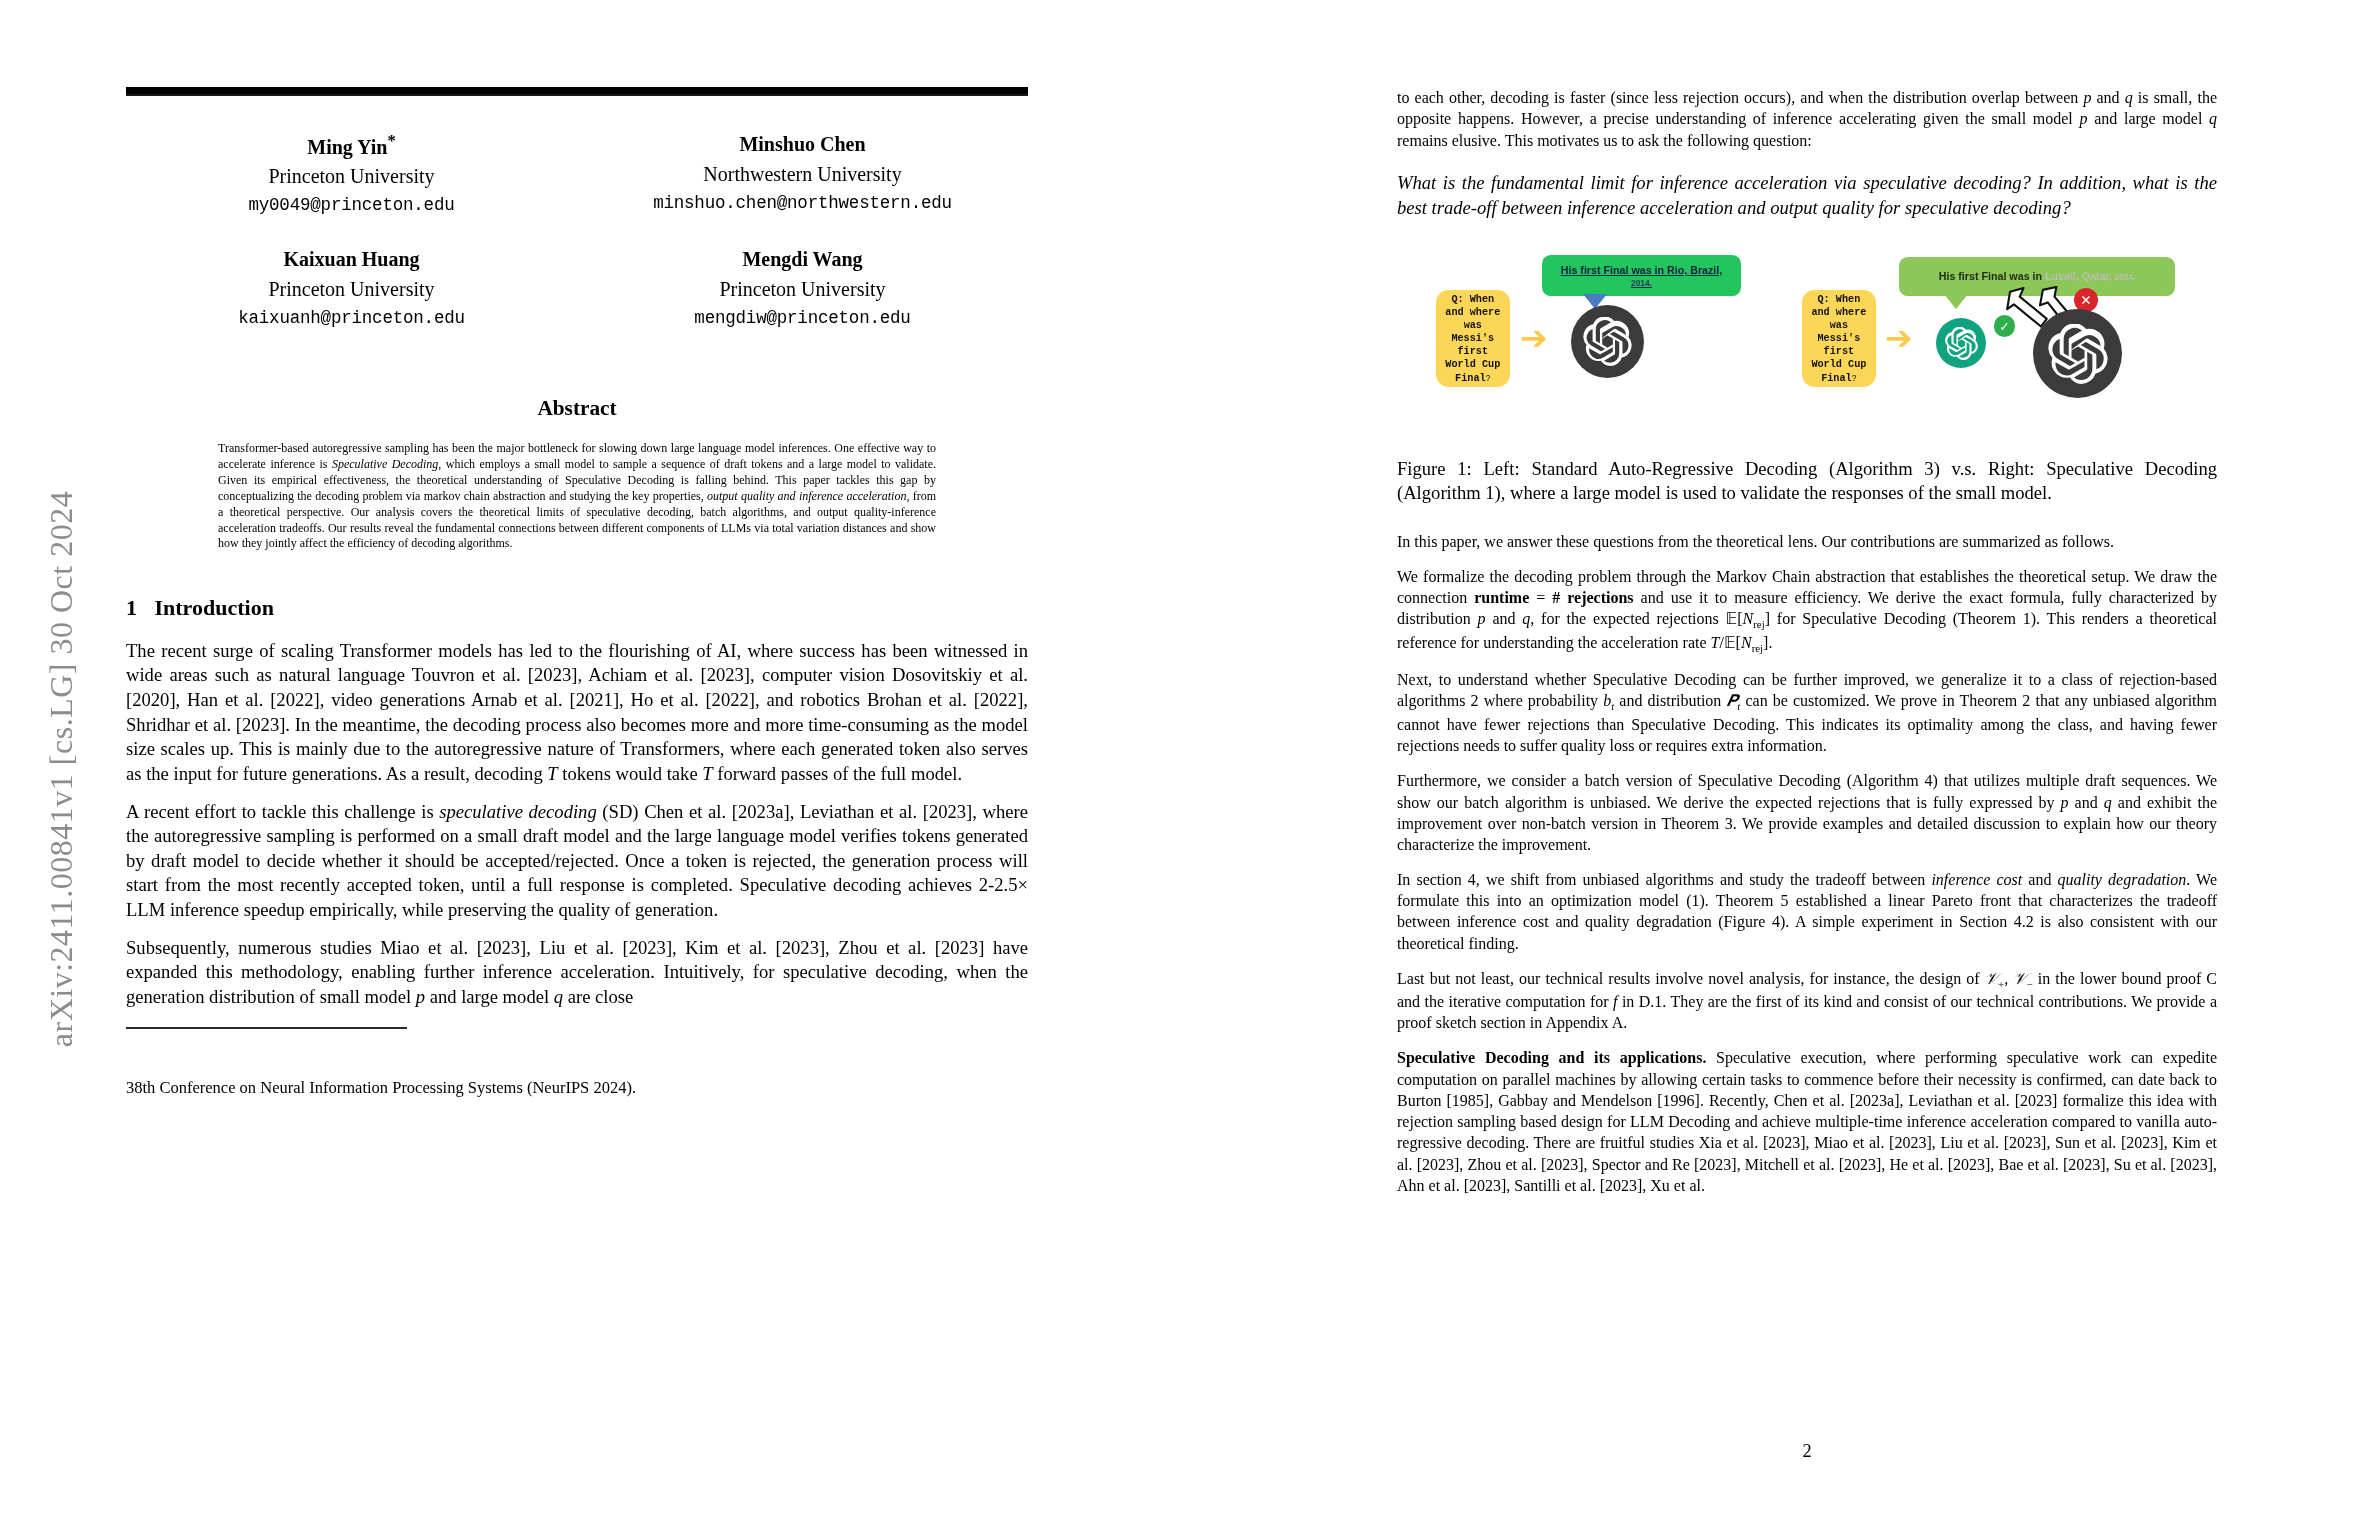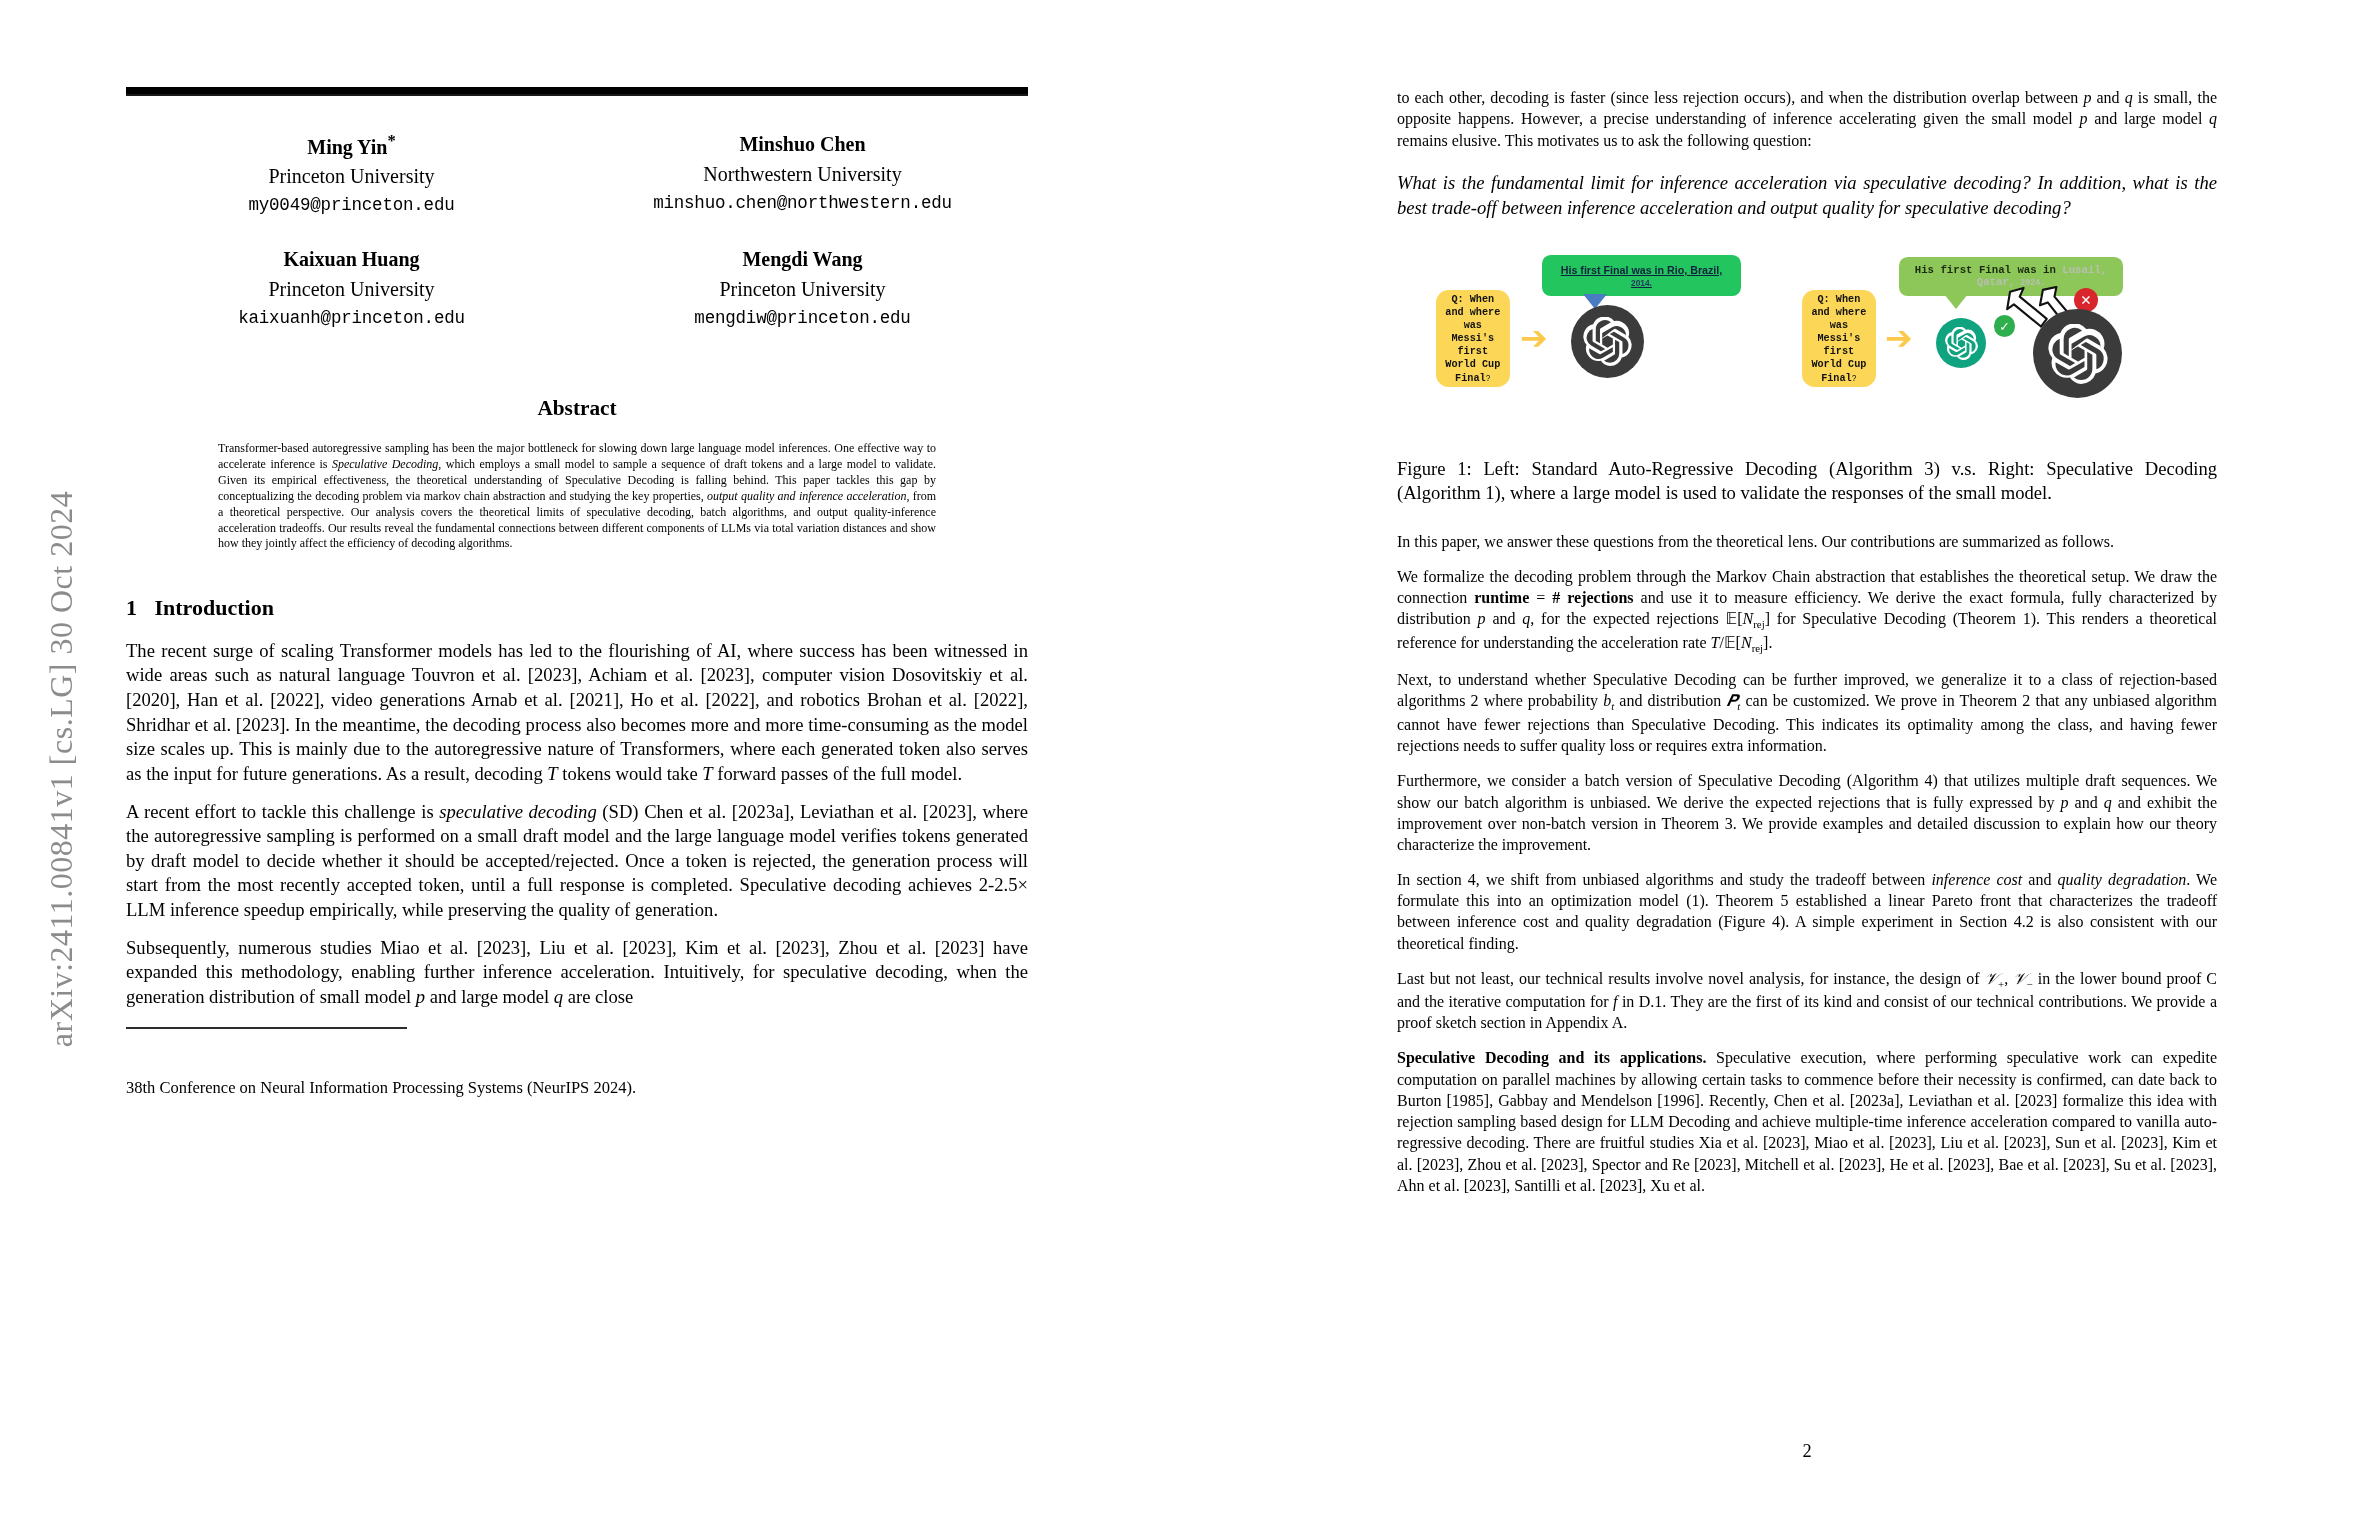--- a/index.html
+++ b/index.html
@@ -373,21 +373,21 @@
       </div>
 
       <div class="fig-panel panel-right">
 
         <div class="q-box" style="left:1.9px; top:45px; width:74px; height:97px; font-size:10.2px;">
           <div><span class="q-label">Q:</span><span> When and where was Messi's first World Cup Final</span><span class="q-tail">?</span></div>
         </div>
 
         <div class="arrow-y" style="left:85px; top:76px;">➔</div>
 
-        <div class="bubble bubble-green" style="left:99px; top:11.6px; width:224px; height:39px; font-size:10.7px;font-family:Liberation Mono, monospace;">
+        <div class="bubble bubble-green" style="left:99px; top:11.6px; width:276px; height:39px; font-size:10.7px;">
           <div><span>His first Final was in </span><span class="faded">Lusail, Qatar,</span><span class="faded yr"> 2024.</span></div>
         </div>
         <div class="bubble-tail tail-green" style="left:144px; top:49px;"></div>
 
         <div class="oai oai-teal" style="left:136px; top:73px; width:50px; height:50px;">
           <svg width="33" height="33" viewBox="0 0 24 24" aria-hidden="true">
             <path fill="#ffffff" d="M22.28 9.82a5.98 5.98 0 0 0-.52-4.91 6.05 6.05 0 0 0-6.5-2.9A6 6 0 0 0 4.98 3.6a5.98 5.98 0 0 0-4 2.9 6.05 6.05 0 0 0 .75 7.1 5.98 5.98 0 0 0 .51 4.91 6.05 6.05 0 0 0 6.51 2.9A5.98 5.98 0 0 0 13.26 24a6.05 6.05 0 0 0 5.77-4.21 5.98 5.98 0 0 0 3.98-2.9 6.05 6.05 0 0 0-.73-7.07zm-9.02 12.6a4.48 4.48 0 0 1-2.88-1.04l.14-.08 4.78-2.76a.79.79 0 0 0 .39-.68V11.1l2.02 1.17a.07.07 0 0 1 .04.05v5.58a4.5 4.5 0 0 1-4.49 4.5zM3.6 18.3a4.47 4.47 0 0 1-.54-3.01l.14.08 4.78 2.76a.77.77 0 0 0 .78 0l5.84-3.37v2.33a.08.08 0 0 1-.03.06L9.74 19.95a4.5 4.5 0 0 1-6.14-1.65zM2.34 7.9a4.48 4.48 0 0 1 2.34-1.97V11.6a.77.77 0 0 0 .39.68l5.81 3.35-2.02 1.17a.07.07 0 0 1-.07 0L4.0 14.01A4.5 4.5 0 0 1 2.34 7.9zm16.6 3.86L13.1 8.38l2.02-1.16a.07.07 0 0 1 .07 0l4.83 2.79a4.49 4.49 0 0 1-.68 8.1v-5.67a.79.79 0 0 0-.39-.68zm2.01-3.02l-.14-.09-4.77-2.78a.78.78 0 0 0-.79 0L9.41 10.24V7.91a.07.07 0 0 1 .03-.06l4.83-2.79a4.49 4.49 0 0 1 6.67 4.65zM8.31 12.86L6.3 11.7a.07.07 0 0 1-.04-.06V6.07a4.49 4.49 0 0 1 7.37-3.45l-.14.08L8.7 5.46a.79.79 0 0 0-.39.68zm1.1-2.36l2.6-1.5 2.61 1.5v3l-2.6 1.5-2.61-1.5z"></path>
           </svg>
         </div>
 

